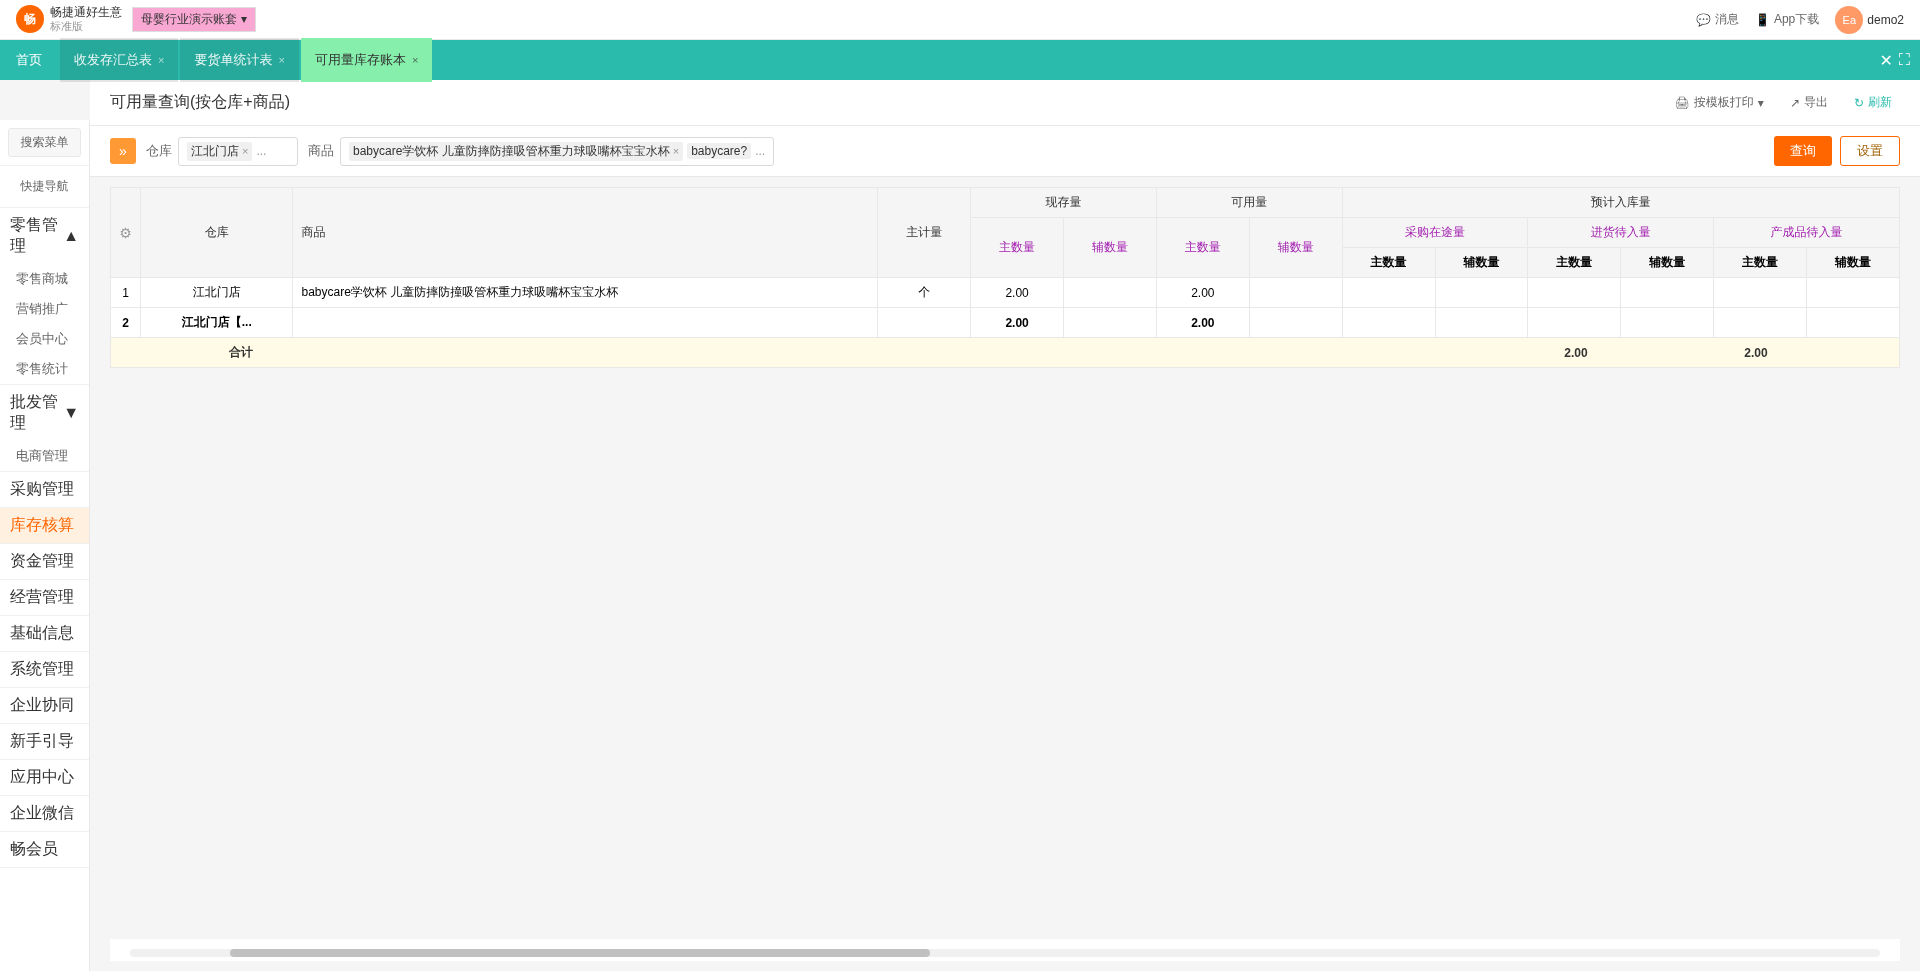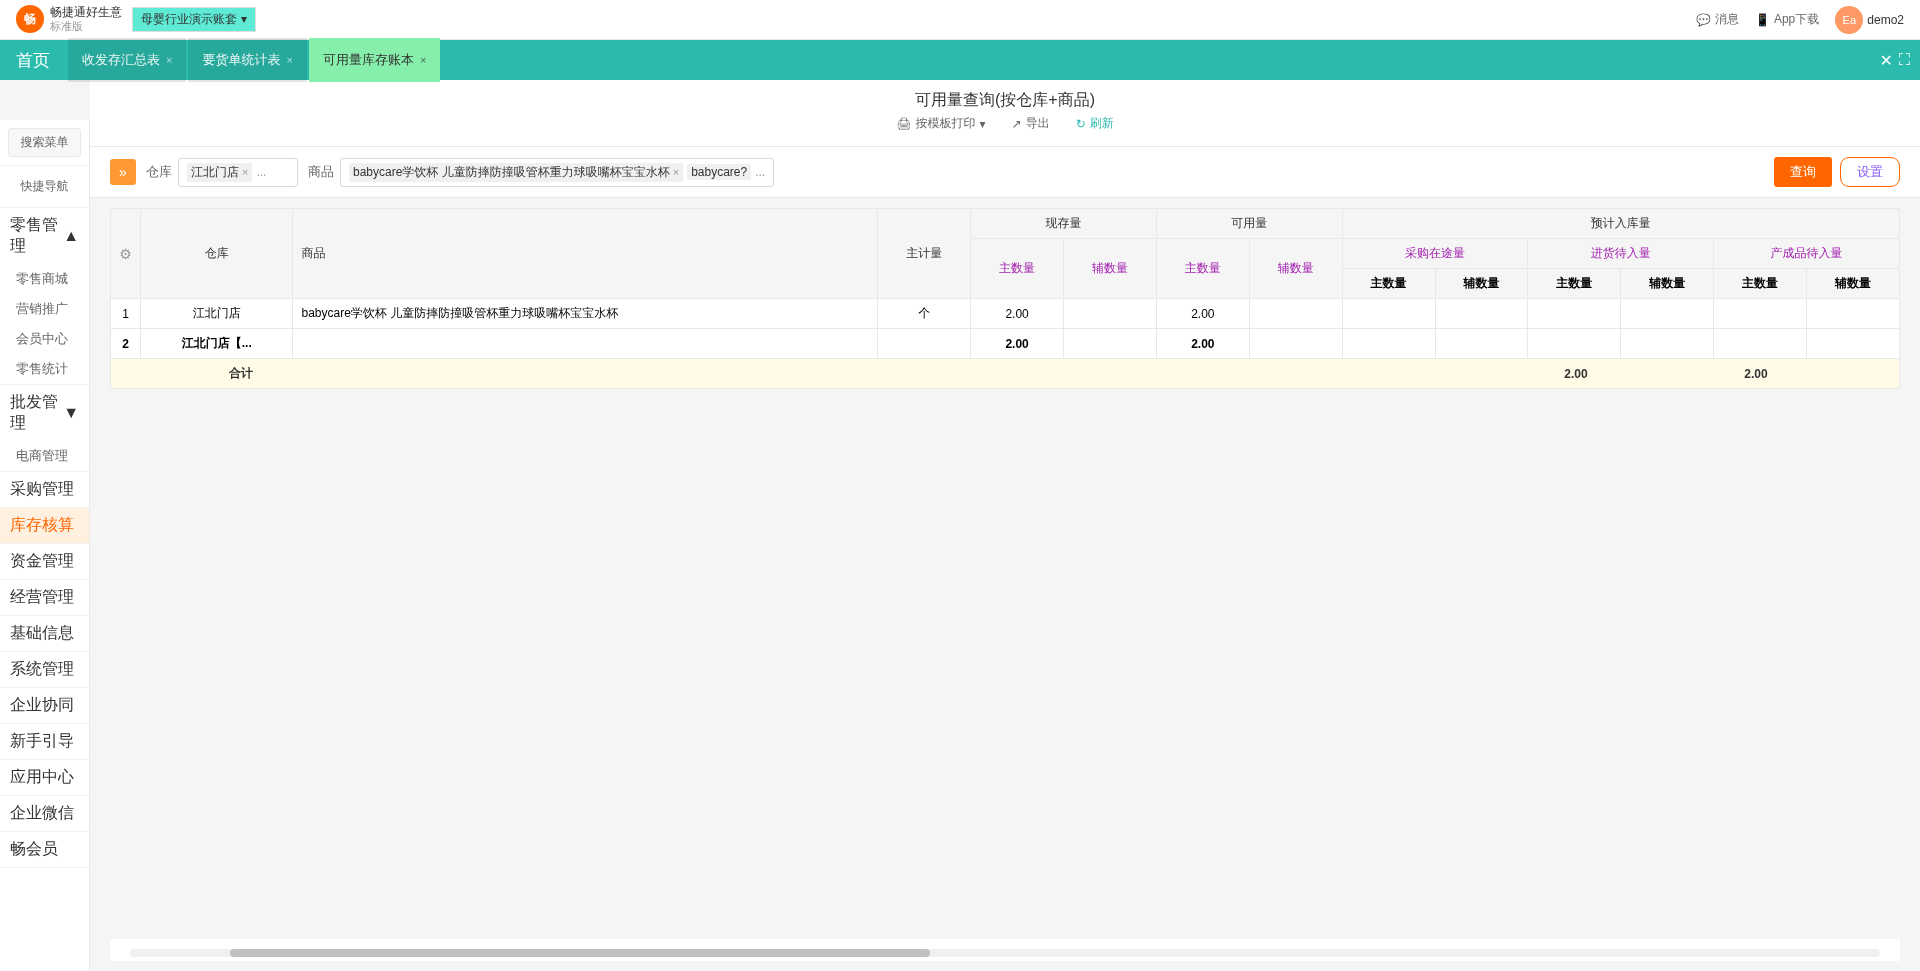--- a/index.html
+++ b/index.html
@@ -17,21 +17,21 @@
       flex-shrink: 0;
     }
     .top-bar-left { display: flex; align-items: center; gap: 10px; }
     .logo { display: flex; align-items: center; gap: 6px; }
     .logo-icon { width: 28px; height: 28px; background: #ff6600; border-radius: 50%; display: flex; align-items: center; justify-content: center; color: white; font-size: 12px; font-weight: bold; }
     .logo-text { font-size: 12px; color: #333; line-height: 1.2; }
     .logo-subtitle { font-size: 11px; color: #999; }
     .industry-selector {
       display: flex; align-items: center; gap: 4px;
       border: 1px solid #ddd; border-radius: 0; padding: 3px 8px;
-      font-size: 12px; color: #333; cursor: pointer; background: #5eead4;
+      font-size: 12px; color: #333; cursor: pointer; background: #f9a8d4;
     }
     .top-bar-right { display: flex; align-items: center; gap: 16px; }
     .top-bar-action { display: flex; align-items: center; gap: 4px; font-size: 12px; color: #666; cursor: pointer; }
     .user-avatar { width: 28px; height: 28px; border-radius: 50%; background: #ff9966; display: flex; align-items: center; justify-content: center; color: white; font-size: 11px; overflow: hidden; }
     .user-name { font-size: 12px; color: #333; }
 
     
     .tab-bar {
       height: 40px;
       background: #2bbbad;
@@ -39,21 +39,21 @@
       align-items: center;
       padding: 0 0 0 0;
       flex-shrink: 0;
       position: relative;
     }
     .tab-home {
       height: 32px;
       padding: 7px 16px;
       display: flex;
       align-items: center;
-      font-size: 17px;
+      font-size: 13px;
       color: white;
       cursor: pointer;
       background: transparent;
     }
     .tab-item {
       height: 44px;
       padding: 0 14px;
       display: flex;
       align-items: center;
       font-size: 13px;
@@ -136,21 +136,20 @@
     .content { flex: 1; display: flex; flex-direction: column; overflow: hidden; background: #f5f5f5; }
 
     .page-header {
       background: white;
       padding: 10px 20px;
       border-bottom: 1px solid #e8e8e8;
       display: flex;
       align-items: center;
       justify-content: space-between;
       flex-shrink: 0;
-      flex-direction: column;
     }
     .page-title { font-size: 16px; color: #333; font-weight: 500; }
     .page-actions { display: flex; align-items: center; gap: 10px; }
     .page-action-btn {
       display: flex; align-items: center; gap: 4px;
       font-size: 12px; color: #666; cursor: pointer;
       padding: 4px 8px; border-radius: 3px;
     }
     .refresh-btn { color: #2bbbad; }
 
@@ -185,22 +184,22 @@
       display: flex; align-items: center; gap: 3px;
     }
     .filter-tag-close { cursor: pointer; color: #999; font-size: 11px; }
     .filter-more { color: #999; font-size: 12px; cursor: pointer; }
     .filter-actions { margin-left: auto; display: flex; gap: 8px; }
     .btn-query {
       background: #ff6600; color: white; border: none;
       padding: 5px 16px; border-radius: 3px; cursor: pointer; font-size: 13px;
     }
     .btn-settings {
-      background: white; color: #8b5cf6; border: 1px solid #ff6600;
-      padding: 5px 16px; border-radius: 9px; cursor: pointer; font-size: 13px;
+      background: white; color: #a16207; border: 1px solid #ff6600;
+      padding: 5px 16px; border-radius: 3px; cursor: pointer; font-size: 13px;
     }
 
     
     .table-area { flex: 1; overflow: auto; padding: 10px 20px; display: flex; flex-direction: column; gap: 0; }
 
     .data-table {
       width: 100%;
       border-collapse: collapse;
       background: white;
       font-size: 12px;

